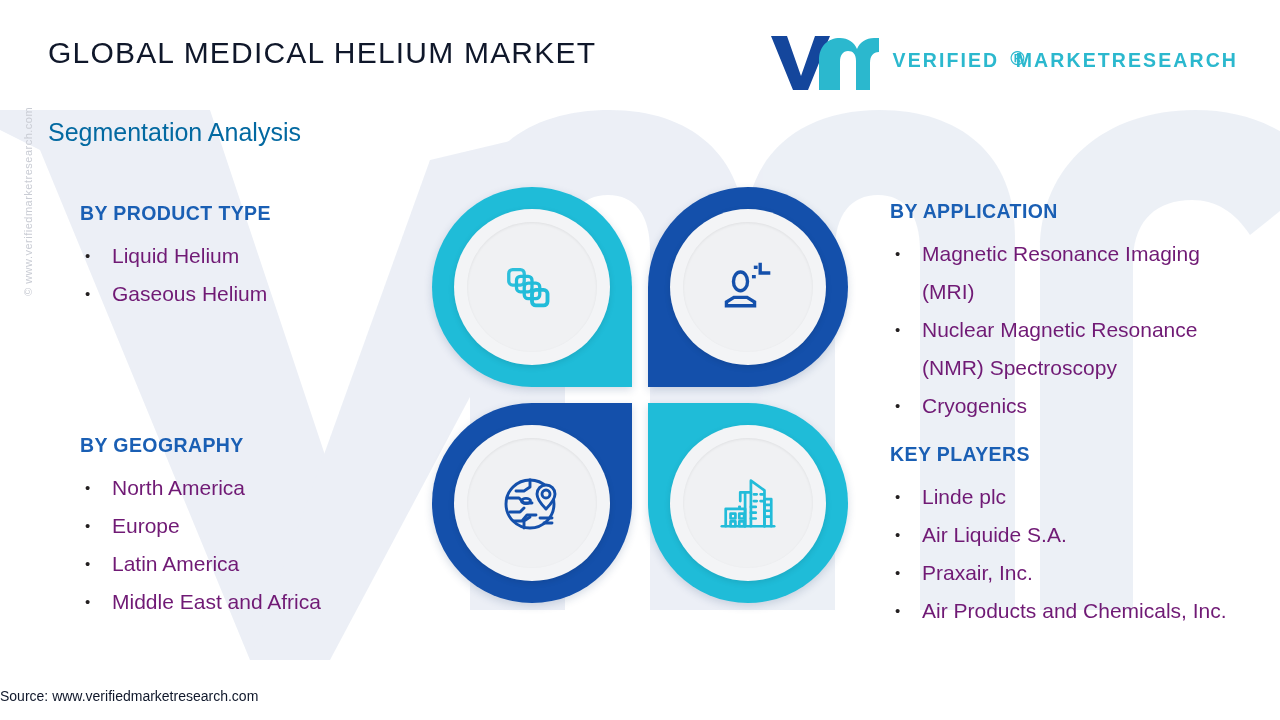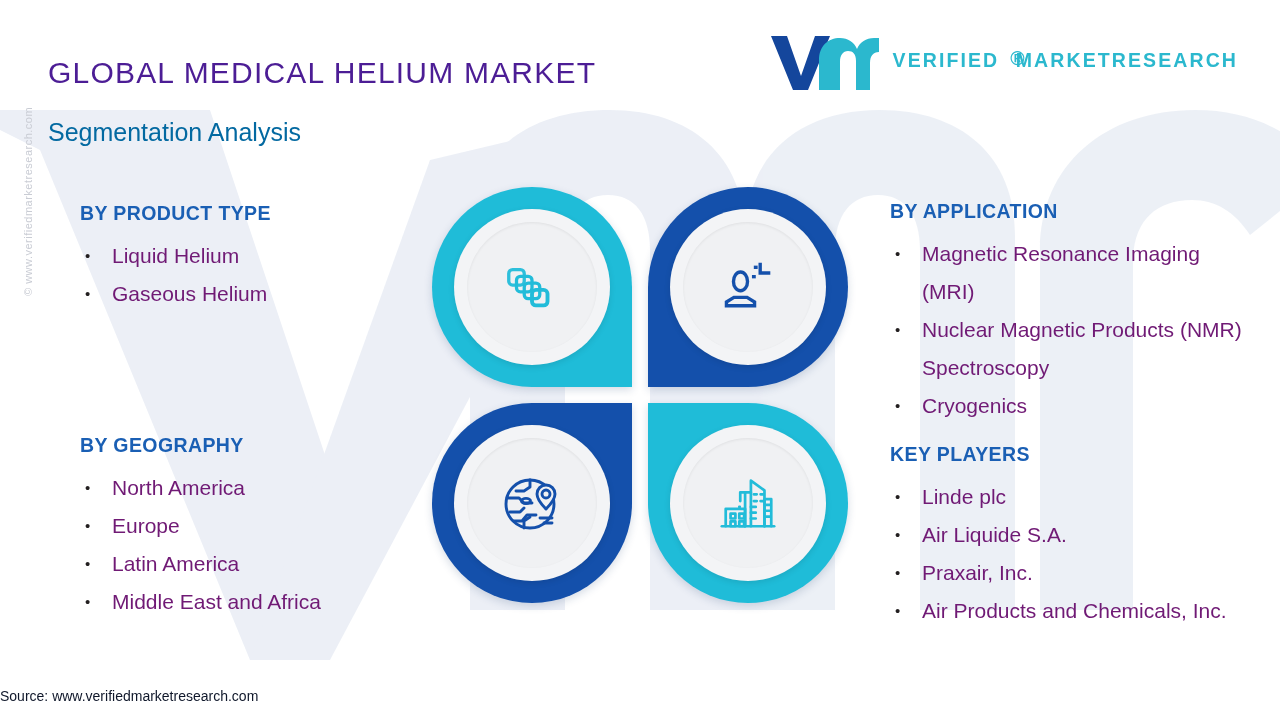--- a/index.html
+++ b/index.html
@@ -37,24 +37,23 @@
     white-space:nowrap;
     z-index:3;
   }
 
   
   .title {
     position:absolute;
     left:48px; top:36px;
     font-size:30px;
     letter-spacing:1.2px;
-    color:#4c1d95;
+    color:#0f172a;
     font-weight:400;
     z-index:4;
-    margin-top:20px;
   }
   .subtitle {
     position:absolute;
     left:48px; top:118px;
     font-size:25px;
     color:#0369a1;
     font-weight:400;
     z-index:4;
   }
 
@@ -239,21 +238,21 @@
       <li>Europe</li>
       <li>Latin America</li>
       <li>Middle East and Africa</li>
     </ul>
   </div>
 
   <div class="col col-right" style="top:200px;">
     <div class="block-head">BY APPLICATION</div>
     <ul class="bullets wide">
       <li>Magnetic Resonance Imaging (MRI)</li>
-      <li>Nuclear Magnetic Products (NMR) Spectroscopy</li>
+      <li>Nuclear Magnetic Resonance (NMR) Spectroscopy</li>
       <li>Cryogenics</li>
     </ul>
   </div>
 
   <div class="col col-right" style="top:443px;">
     <div class="block-head">KEY PLAYERS</div>
     <ul class="bullets wide">
       <li>Linde plc</li>
       <li>Air Liquide S.A.</li>
       <li>Praxair, Inc.</li>

